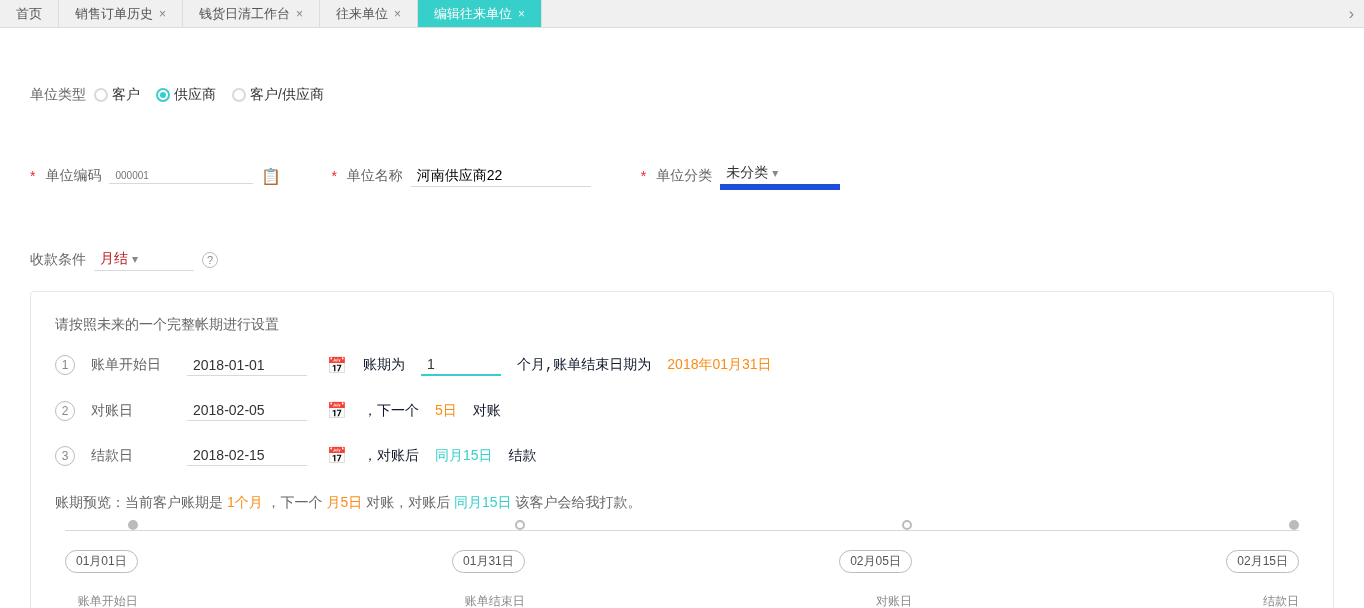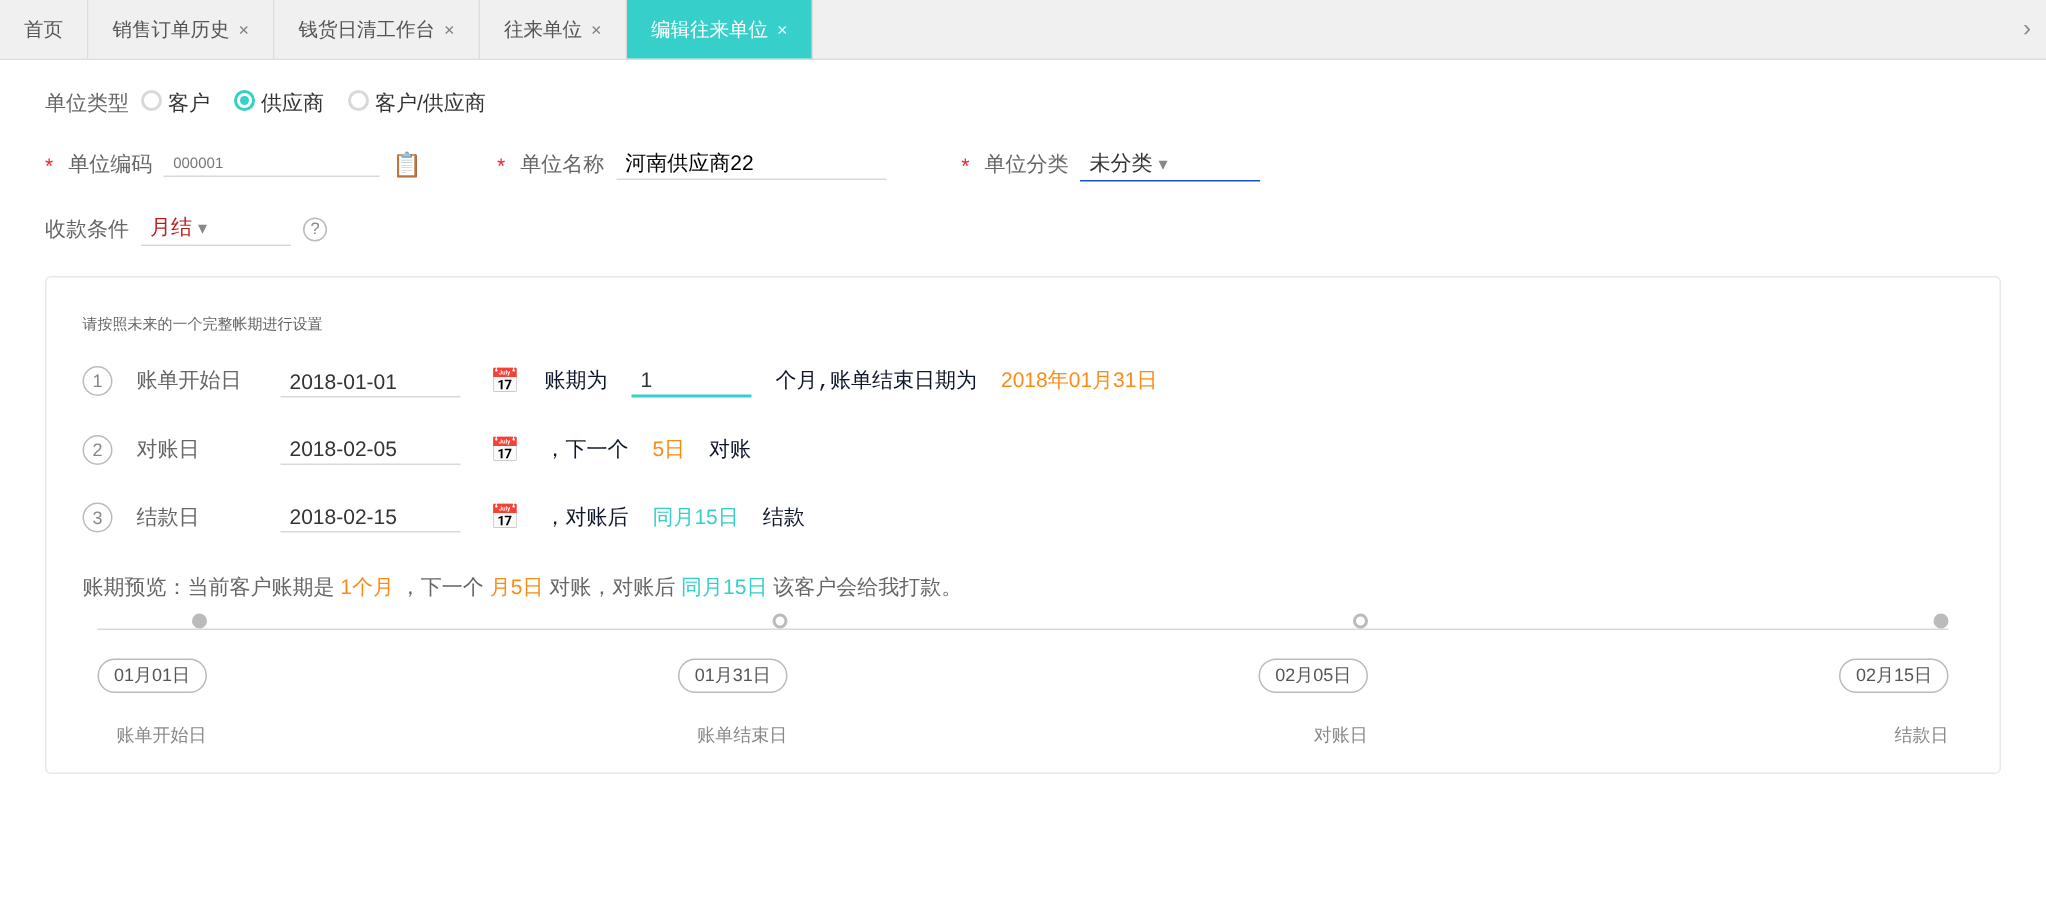--- a/index.html
+++ b/index.html
@@ -4,21 +4,21 @@
   <style>
     * { box-sizing: border-box; margin: 0; padding: 0; }
     body { font-family: "Microsoft YaHei", "PingFang SC", Arial, sans-serif; font-size: 14px; color: #333; background: #f5f5f5; }
 
     
     .tab-bar {
       display: flex;
       align-items: stretch;
       background: #f0f0f0;
       border-bottom: 1px solid #ddd;
-      height: 40px;
+      height: 28px;
     }
     .tab {
       display: flex;
       align-items: center;
       padding: 0 16px;
       cursor: pointer;
       font-size: 13px;
       color: #555;
       border-right: 1px solid #ddd;
       gap: 6px;
@@ -56,20 +56,21 @@
     .form-row {
       display: flex;
       align-items: center;
       margin-bottom: 20px;
       gap: 30px;
     }
     .form-field {
       display: flex;
       align-items: center;
       gap: 8px;
+      margin-top: 38px;
     }
     .field-label {
       color: #666;
       white-space: nowrap;
     }
     .required-star {
       color: #f5222d;
       margin-right: 2px;
     }
     .field-input {
@@ -84,20 +85,21 @@
     }
 
     
     .radio-group {
       display: flex;
       align-items: center;
       gap: 16px;
     }
     .radio-item {
       display: flex;
+      align-items: center;
       gap: 4px;
       cursor: pointer;
     }
     .radio-circle {
       width: 14px;
       height: 14px;
       border-radius: 50%;
       border: 2px solid #d9d9d9;
       display: flex;
       align-items: center;
@@ -135,34 +137,34 @@
       cursor: pointer;
       margin-left: 4px;
     }
 
     
     .unit-class-dropdown {
       display: flex;
       align-items: center;
       gap: 4px;
       min-width: 120px;
-      border-bottom: 1px solid #1d4ed8;
+      border-bottom: 6px solid #1d4ed8;
       padding: 2px 6px;
       cursor: pointer;
     }
 
     
     .section-box {
       border: 1px solid #e8e8e8;
       border-radius: 4px;
       padding: 24px 24px 16px;
       margin-bottom: 20px;
     }
     .section-title {
-      font-size: 10px;
+      font-size: 14px;
       color: #666;
       margin-bottom: 20px;
     }
 
     
     .data-row {
       display: flex;
       align-items: center;
       margin-bottom: 24px;
       gap: 16px;

